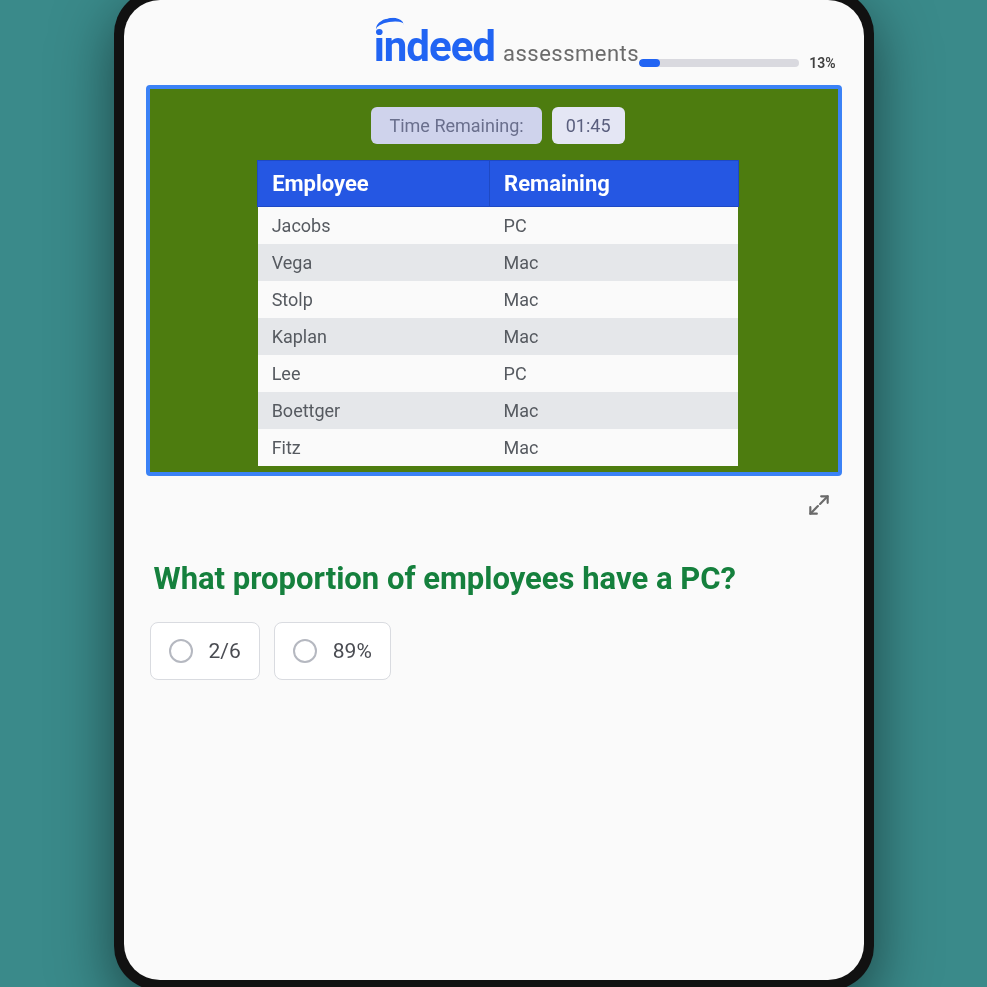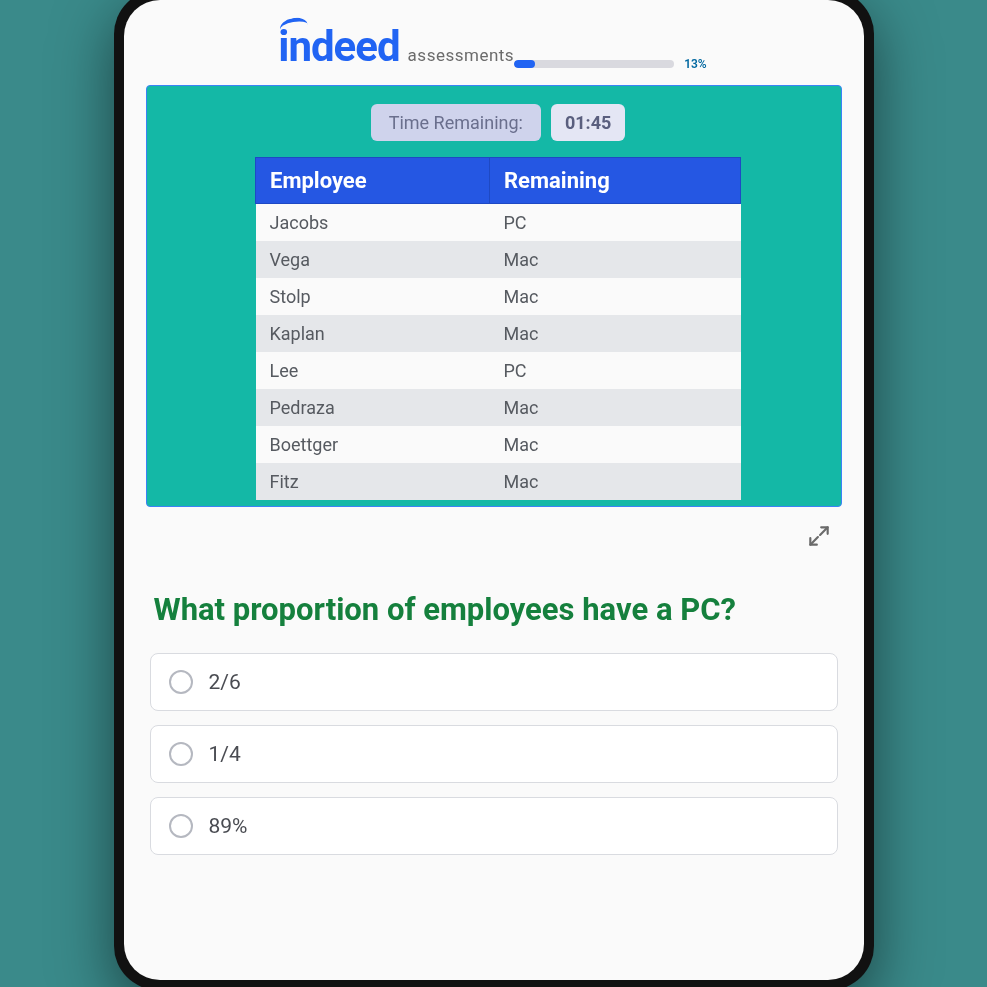--- a/index.html
+++ b/index.html
@@ -24,21 +24,21 @@
     .screen {
       background: #fafafa;
       border-radius: 36px;
       min-height: 980px;
       padding: 14px 22px 30px 22px;
       overflow: hidden;
     }
     .header {
       display: flex;
       align-items: flex-end;
-      justify-content: center;
+      justify-content: flex-end;
       padding: 8px 6px 14px 4px;
     }
     .logo-area { display: flex; align-items: baseline; gap: 8px; }
     .indeed-logo {
       font-size: 42px;
       font-weight: 700;
       color: #2164f3;
       letter-spacing: -1px;
       position: relative;
     }
@@ -46,49 +46,49 @@
       content: "";
       position: absolute;
       top: -4px;
       left: 2px;
       width: 28px;
       height: 14px;
       border-top: 4px solid #2164f3;
       border-radius: 50% 50% 0 0;
       transform: rotate(-10deg);
     }
-    .assessments-label { font-size: 17px; color: #6b6b6b; letter-spacing: 0.5px; }
+    .assessments-label { font-size: 22px; color: #6b6b6b; letter-spacing: 0.5px; }
     .progress-area { display: flex; align-items: center; gap: 10px; }
     .progress-track {
       width: 160px; height: 8px; background: #d9d9df; border-radius: 5px; overflow: hidden;
     }
     .progress-fill { height: 100%; background: #2164f3; border-radius: 5px; }
-    .progress-pct { font-size: 12px; color: #0369a1; font-weight: 600; }
+    .progress-pct { font-size: 14px; color: #404040; font-weight: 600; }
 
     .card {
-      border: 1px solid #3b82f6;
+      border: 4px solid #3b82f6;
       border-radius: 4px;
       padding: 18px 5px 6px 14px;
-      background: #14b8a6;
+      background: #4d7c0f;
     }
     .timer-row { display: flex; justify-content: center; gap: 10px; margin-bottom: 16px; }
     .timer-label {
       background: #cfd3ec;
       color: #6a6f8d;
       padding: 8px 18px;
       border-radius: 6px;
       font-size: 18px;
     }
     .timer-value {
       background: #e4e6f4;
       color: #5a5f7e;
       padding: 8px 14px;
       border-radius: 6px;
       font-size: 18px;
-      font-weight: 700;
+      font-weight: 400;
     }
     .data-table {
       margin: 0 auto;
       width: 72%;
       border-collapse: collapse;
     }
     .data-table th {
       background: #2557e3;
       color: #fff;
       font-size: 22px;
@@ -111,21 +111,21 @@
       color: #6a6a6a; font-size: 26px; display: inline-block; transform: rotate(0deg);
     }
 
     .question {
       font-size: 31px;
       font-weight: 700;
       color: #15803d;
       margin: 28px 8px 22px 8px;
       line-height: 1.35;
     }
-    .options { display: flex; flex-direction: column; gap: 14px; padding: 0 4px; }
+    .options { display: flex; flex-direction: row; gap: 14px; padding: 0 4px; }
     .option {
       display: flex;
       align-items: center;
       gap: 16px;
       border: 1px solid #d9dbe0;
       border-radius: 8px;
       padding: 16px 18px;
       background: #fff;
       cursor: pointer;
     }
@@ -180,24 +180,20 @@
               <td>Stolp</td>
               <td>Mac</td>
             </tr>
             <tr>
               <td>Kaplan</td>
               <td>Mac</td>
             </tr>
             <tr>
               <td>Lee</td>
               <td>PC</td>
-            </tr>
-            <tr>
-              <td>Pedraza</td>
-              <td>Mac</td>
             </tr>
             <tr>
               <td>Boettger</td>
               <td>Mac</td>
             </tr>
             <tr>
               <td>Fitz</td>
               <td>Mac</td>
             </tr>
           </tbody>
@@ -218,22 +214,18 @@
     <div class="question">What proportion of employees have a PC?</div>
 
     <div class="options">
 
     <div class="option">
           <span class="radio"></span>
           <span class="option-label">2/6</span>
         </div>
         <div class="option">
           <span class="radio"></span>
-          <span class="option-label">1/4</span>
-        </div>
-        <div class="option">
-          <span class="radio"></span>
           <span class="option-label">89%</span>
         </div>
       </div>
 
   </div>
 </div>
 
 </body></html>

